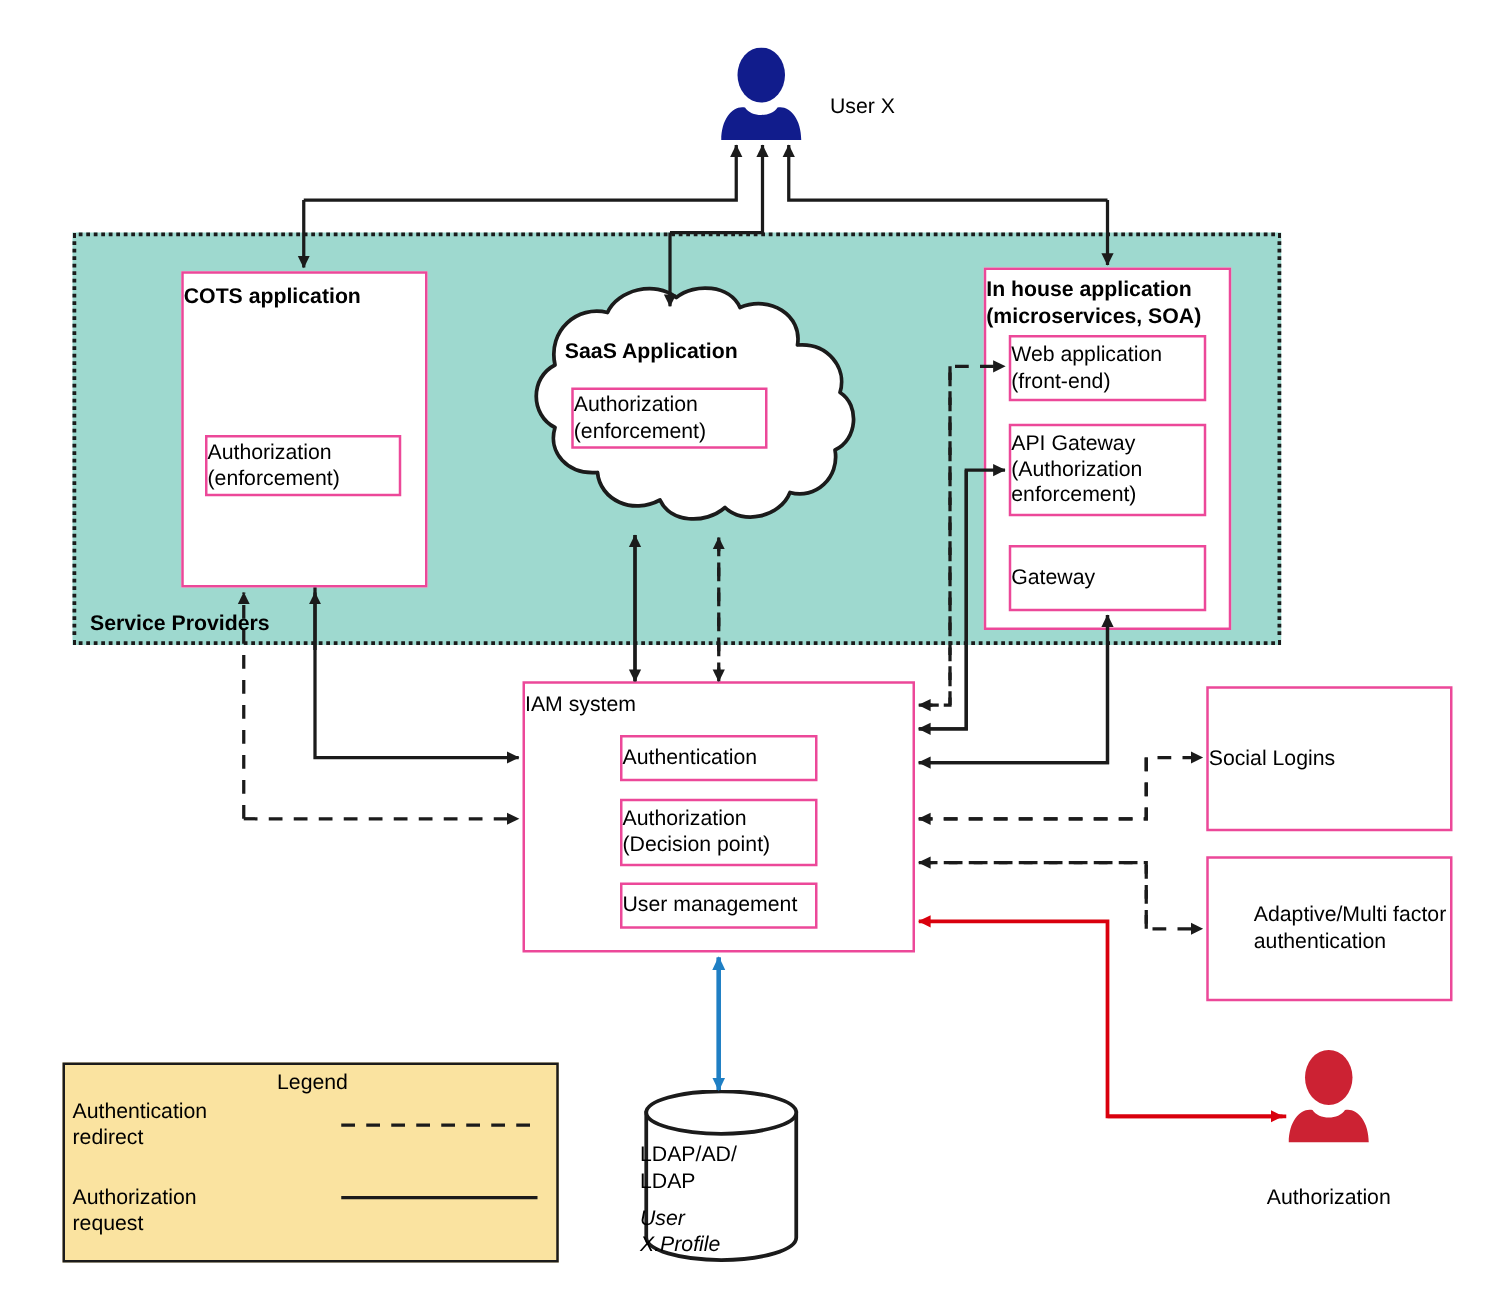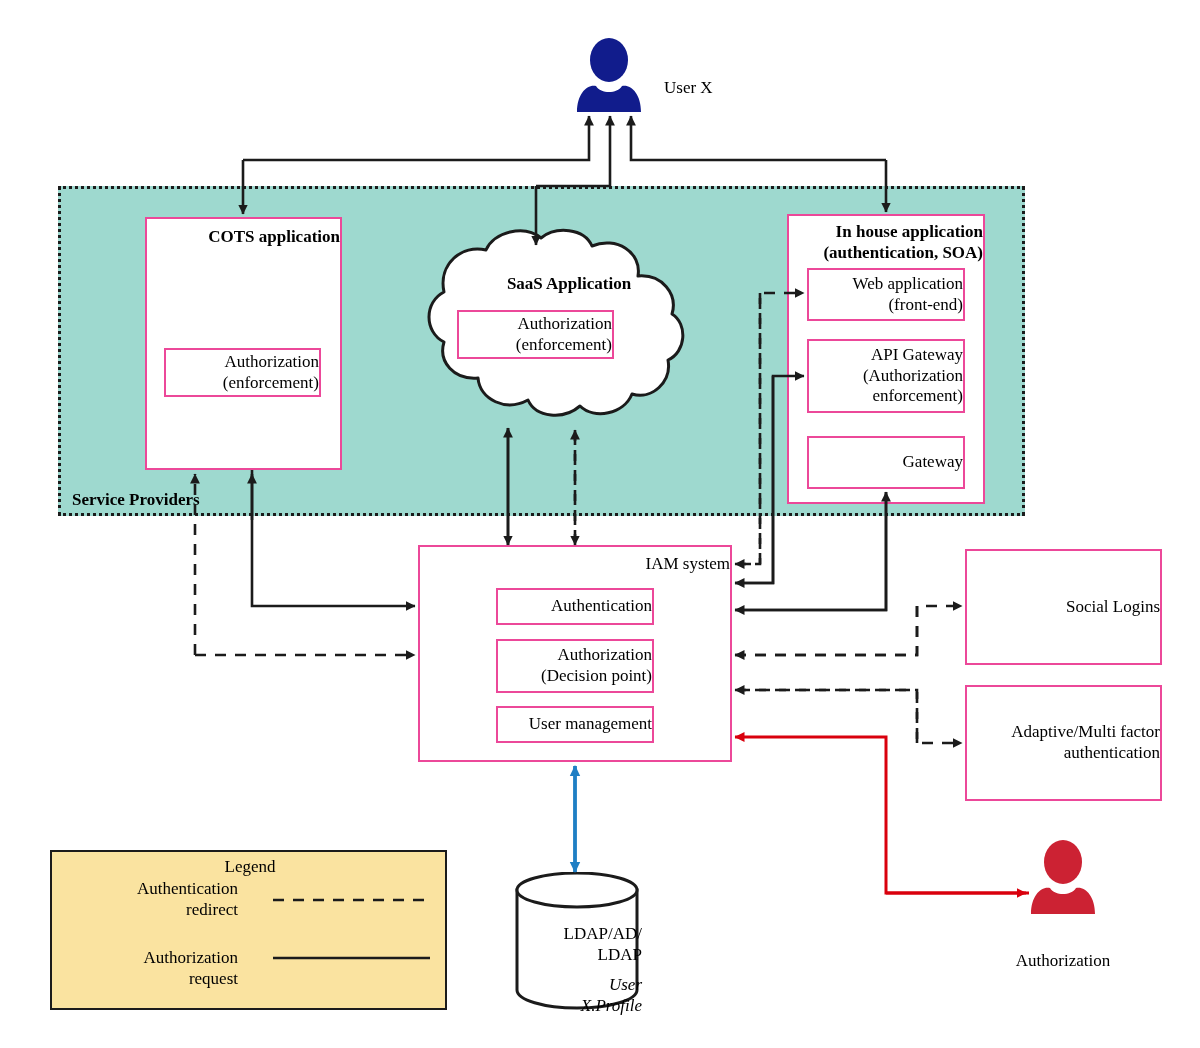--- a/index.html
+++ b/index.html
@@ -1,19 +1,19 @@
 <!DOCTYPE html>
 <html><head>
 <meta charset="utf-8">
 <style>
   html,body{margin:0;padding:0;background:#ffffff;}
   body{font-family:"Liberation Sans", sans-serif;}
   #stage{position:relative;width:1200px;height:1048px;background:#ffffff;overflow:hidden;}
   #svgroot{position:absolute;left:0;top:0;width:1200px;height:1048px;}
-  .node{position:absolute;box-sizing:border-box;display:flex;align-items:flex-end;justify-content:center;text-align:center;font-family:Liberation Serif, serif;}
+  .node{position:absolute;box-sizing:border-box;display:flex;align-items:flex-start;justify-content:center;text-align:center;}
   .boxed{border:2px solid #ec4899;background:#ffffff;}
   .lbl{font-size:17px;color:#000;line-height:1.22;}
   .lbl-b{font-weight:bold;}
   .ital{font-style:italic;}
   .stack{flex-direction:column;}
 </style>
 </head>
 <body>
 
 <div id="stage">
@@ -30,31 +30,31 @@
     <div class="lbl">Authorization</div>
     <div class="lbl">(enforcement)</div>
   </div>
 
   <svg id="cloudsvg" style="position:absolute;left:366px;top:228px;width:364px;height:200px;" viewBox="0 0 364 200">
     <path d="M78,64 C72,36 96,16 120,22 C128,4 158,-4 175,10 C190,-2 218,0 226,18 C250,8 276,24 272,48
              C296,46 312,66 306,86 C322,96 320,124 302,132 C306,154 286,172 266,166
              C258,186 228,192 214,178 C198,192 170,190 162,172 C140,184 114,172 112,150
              C88,152 72,134 78,114 C58,104 58,74 78,64 Z" fill="#ffffff" stroke="#1b1b1b" stroke-width="3" stroke-linejoin="round"></path>
   </svg>
-  <div class="node" style="left:424px;top:271px;width:290px;height:24px;">
+  <div class="node" style="left:376px;top:271px;width:290px;height:24px;">
     <span class="lbl lbl-b">SaaS Application</span>
   </div>
   <div class="node boxed stack" style="left:457px;top:310px;width:157px;height:49px;">
     <div class="lbl">Authorization</div>
     <div class="lbl">(enforcement)</div>
   </div>
 
   <div class="node boxed stack" style="left:787px;top:214px;width:198px;height:290px;justify-content:flex-start;">
     <div class="lbl lbl-b" style="margin-top:6px;">In house application</div>
-    <div class="lbl lbl-b">(authentication, SOA)</div>
+    <div class="lbl lbl-b">(microservices, SOA)</div>
   </div>
 
   <div class="node boxed stack" style="left:807px;top:268px;width:158px;height:53px;">
     <div class="lbl">Web application</div>
     <div class="lbl">(front-end)</div>
   </div>
 
   <div class="node boxed stack" style="left:807px;top:339px;width:158px;height:74px;">
     <div class="lbl">API Gateway</div>
     <div class="lbl">(Authorization</div>
@@ -98,21 +98,21 @@
   <div class="node stack" style="left:58px;top:945px;width:180px;height:48px;">
     <div class="lbl">Authorization</div>
     <div class="lbl">request</div>
   </div>
 
   <svg style="position:absolute;left:512px;top:872px;width:130px;height:140px;" viewBox="0 0 130 140">
     <path d="M5,18 L5,118 A60,18 0 0 0 125,118 L125,18 Z" fill="#ffffff" stroke="#1b1b1b" stroke-width="3"></path>
     <ellipse cx="65" cy="18" rx="60" ry="17" fill="#ffffff" stroke="#1b1b1b" stroke-width="3"></ellipse>
   </svg>
   <div class="node stack" style="left:512px;top:900px;width:130px;height:105px;justify-content:flex-start;">
-    <div class="lbl" style="margin-top:24px;">LDAP/AD/</div>
+    <div class="lbl" style="margin-top:14px;">LDAP/AD/</div>
     <div class="lbl">LDAP</div>
     <div class="lbl ital" style="margin-top:10px;">User</div>
     <div class="lbl ital">X.Profile</div>
   </div>
 
   <svg style="position:absolute;left:575px;top:38px;width:68px;height:74px;" viewBox="0 0 68 74">
     <ellipse cx="34" cy="22" rx="19" ry="22" fill="#111c8c"></ellipse>
     <path d="M2,74 C2,56 12,46 21,48 C26,56 42,56 47,48 C56,46 66,56 66,74 Z" fill="#111c8c"></path>
   </svg>
   <div class="node" style="left:664px;top:75px;width:120px;height:24px;justify-content:flex-start;">

